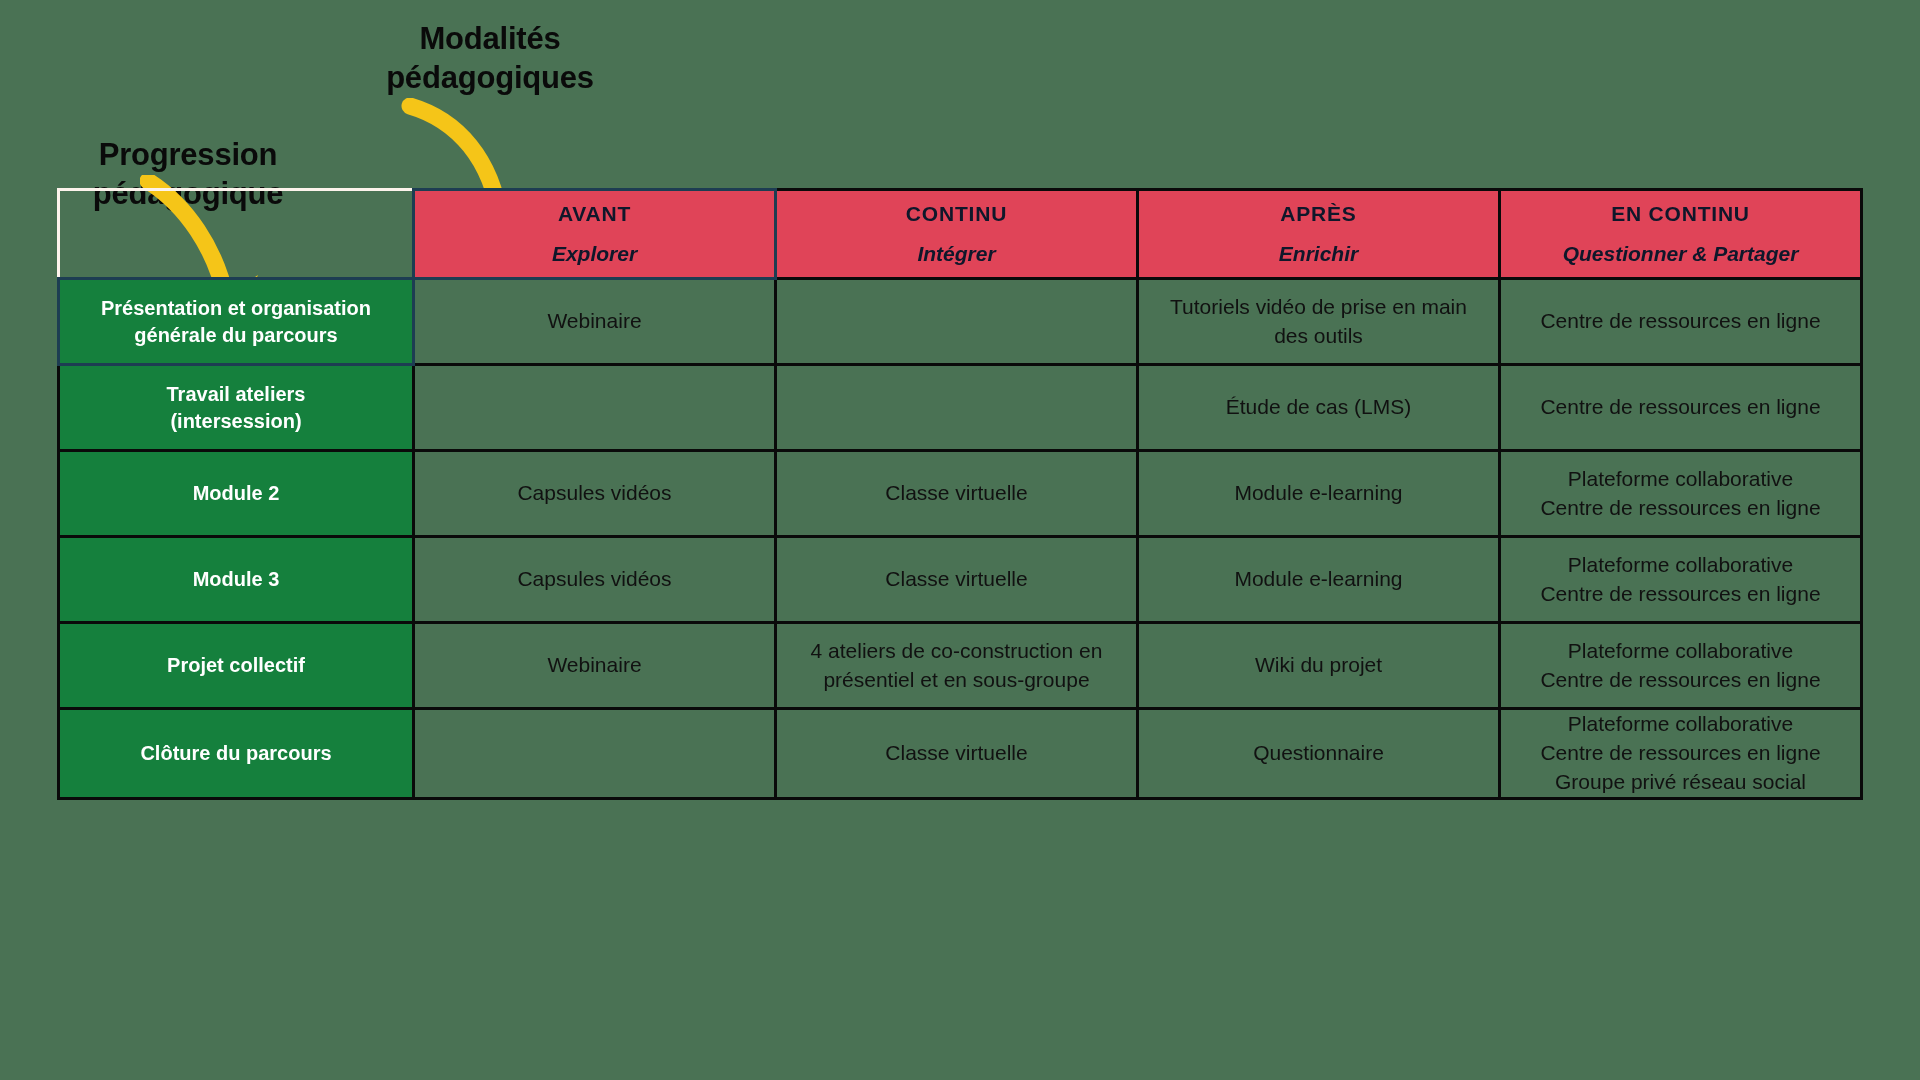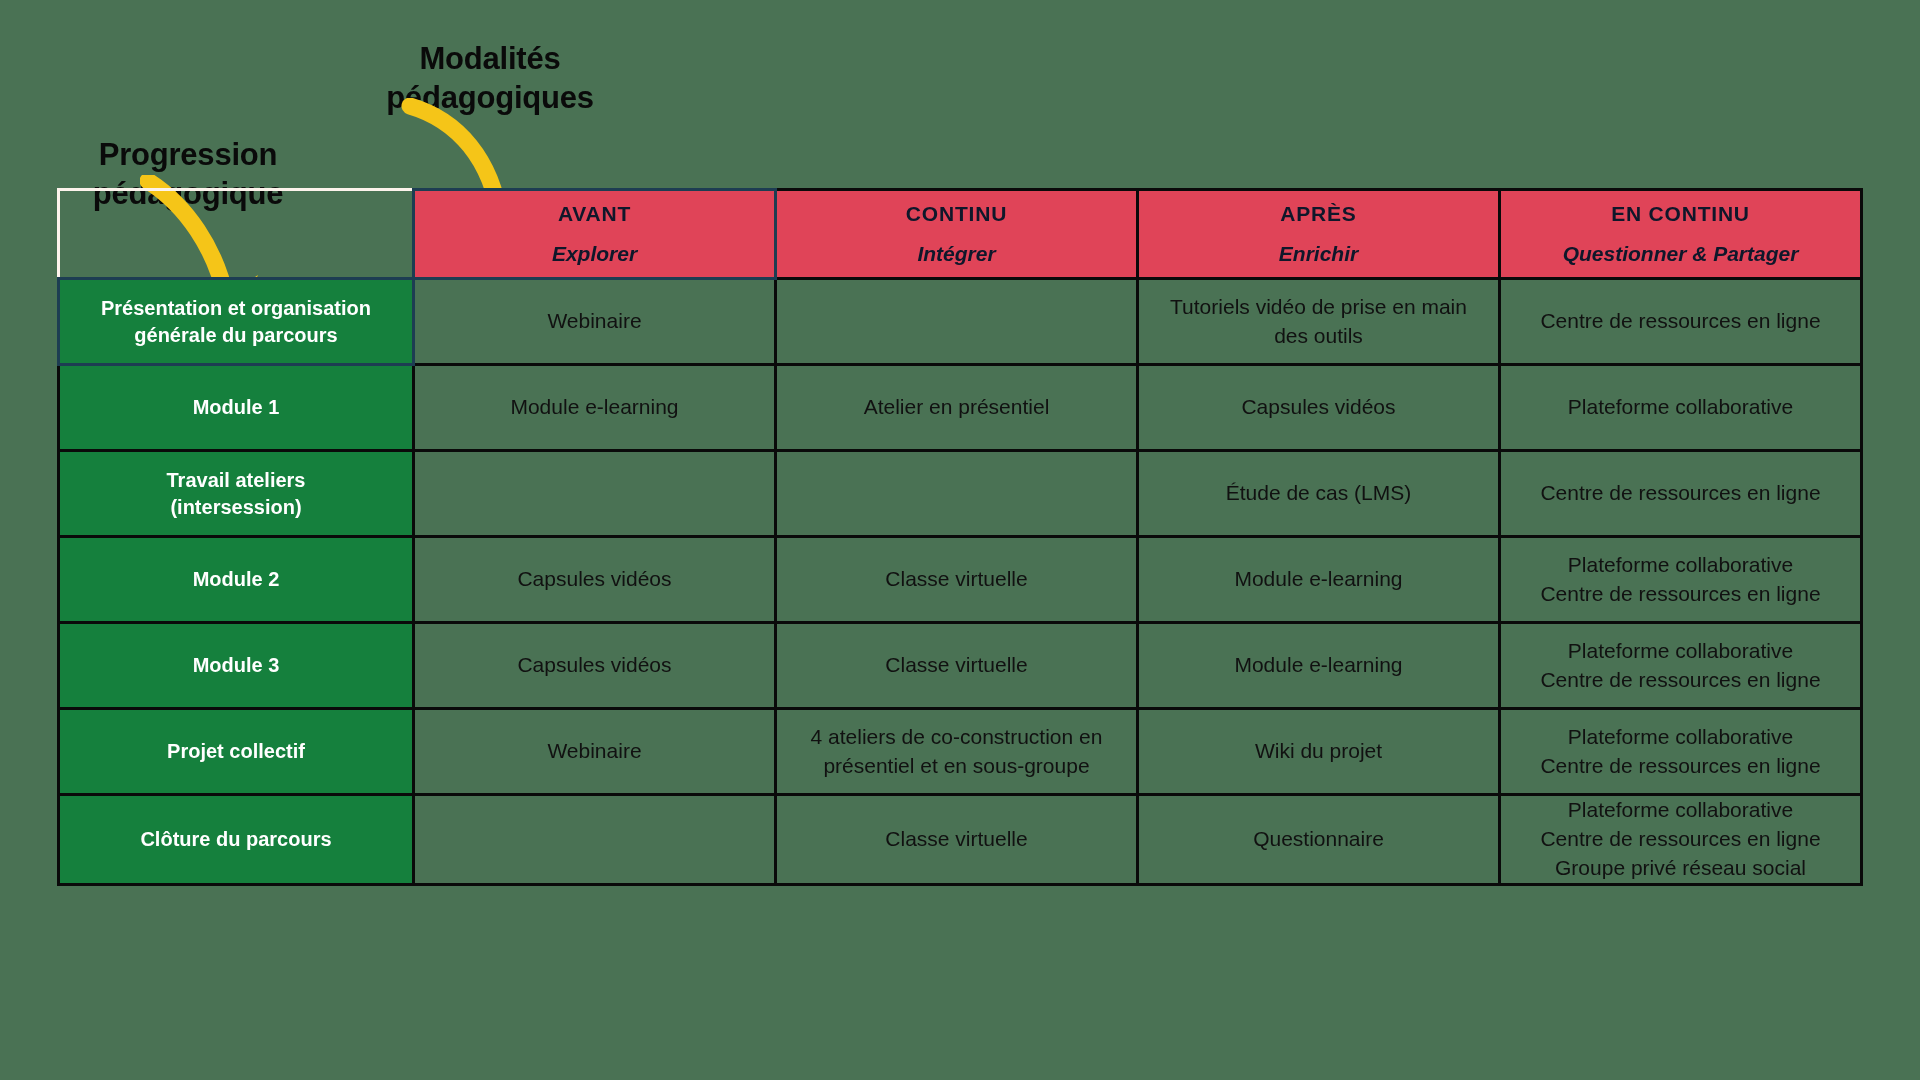--- a/index.html
+++ b/index.html
@@ -33,21 +33,21 @@
     text-align: center;
     white-space: pre-line;
   }
   #annot-progression {
     left: 58px;
     top: 136px;
     width: 260px;
   }
   #annot-modalites {
     left: 345px;
-    top: 40px;
+    top: 20px;
     width: 290px;
   }
 
   .arrow-svg {
     position: absolute;
     pointer-events: none;
   }
   #arrow-progression { left: 140px; top: 175px; width: 160px; height: 180px; }
   #arrow-modalites   { left: 400px; top: 98px;  width: 160px; height: 180px; }
 
@@ -184,27 +184,20 @@
       <tr class="r-1">
         <td class="rlabel accent">Présentation et organisation
 générale du parcours</td>
         <td class="ccell">Webinaire</td>
         <td class="ccell"></td>
         <td class="ccell">Tutoriels vidéo de prise en main
 des outils</td>
         <td class="ccell">Centre de ressources en ligne</td>
       </tr>
 
-      <tr class="r-1">
-        <td class="rlabel">Module 1</td>
-        <td class="ccell">Module e-learning</td>
-        <td class="ccell">Atelier en présentiel</td>
-        <td class="ccell">Capsules vidéos</td>
-        <td class="ccell">Plateforme collaborative</td>
-      </tr>
 
       <tr class="r-1">
         <td class="rlabel">Travail ateliers
 (intersession)</td>
         <td class="ccell"></td>
         <td class="ccell"></td>
         <td class="ccell">Étude de cas (LMS)</td>
         <td class="ccell">Centre de ressources en ligne</td>
       </tr>
 

